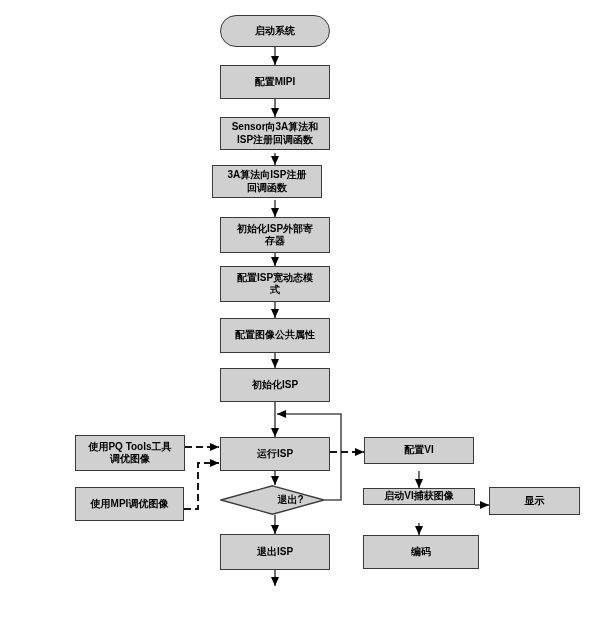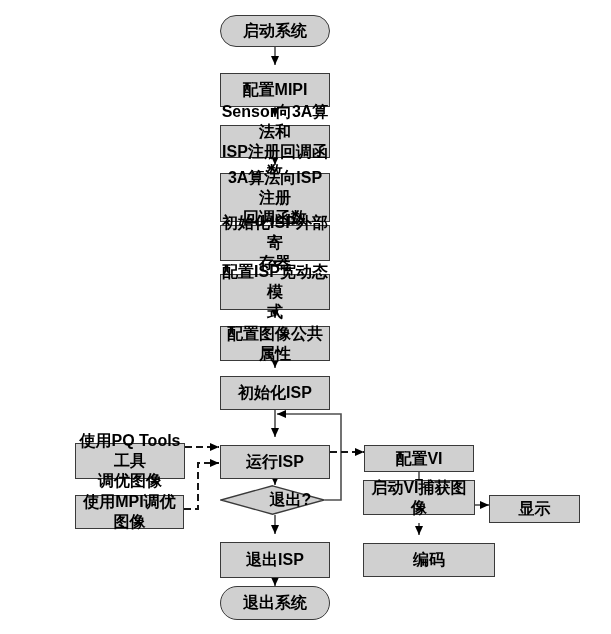--- a/index.html
+++ b/index.html
@@ -21,26 +21,25 @@
   .edges{position:absolute;left:0;top:0;pointer-events:none;}
   .edge-solid{fill:none;stroke:var(--line);stroke-width:1.6;}
   .edge-dashed{fill:none;stroke:var(--dash);stroke-width:2;stroke-dasharray:7 4;}
   #arrowhead path{fill:var(--arrow);}
   .node{
     position:absolute;
     box-sizing:border-box;
     display:flex;align-items:center;justify-content:center;
     text-align:center;
     white-space:pre-line;
-    font-weight:bold;font-size:16px;line-height:1.25;color:#000;
+    font-weight:bold;font-size:10px;line-height:1.25;color:#000;
   }
   .rect{
     background:var(--node-fill);
     border:1.4px solid var(--node-border);
-    margin-top:8px;
   }
   .terminator{
     background:var(--node-fill);
     border:1.4px solid var(--node-border);
     border-radius:17px;
   }
   .diamond{background:transparent;border:none;}
   .diamond svg{position:absolute;inset:0;width:100%;height:100%;}
   .diamond polygon{fill:var(--node-fill);stroke:var(--node-border);stroke-width:1.4;}
   .diamond span{position:relative;z-index:1;margin-left:36px;}
@@ -76,21 +75,21 @@
     <path class="edge-solid" d="M419 523 V535" marker-end="url(#arrowhead)"></path>
   </svg>
 
   <div class="node terminator" style="left:220px;top:15px;width:110px;height:32px">启动系统</div>
 
   <div class="node rect" style="left:220px;top:65px;width:110px;height:34px">配置MIPI</div>
 
   <div class="node rect" style="left:220px;top:117px;width:110px;height:33px">Sensor向3A算法和
 ISP注册回调函数</div>
 
-  <div class="node rect" style="left:220px;top:165px;width:110px;height:49px">3A算法向ISP注册
+  <div class="node rect" style="left:212px;top:165px;width:110px;height:33px">3A算法向ISP注册
 回调函数</div>
 
   <div class="node rect" style="left:220px;top:266px;width:110px;height:36px">配置ISP宽动态模
 式</div>
 
   <div class="node rect" style="left:220px;top:217px;width:110px;height:36px">初始化ISP外部寄
 存器</div>
 
   <div class="node rect" style="left:220px;top:318px;width:110px;height:35px">配置图像公共属性</div>
 
@@ -100,28 +99,27 @@
 
   <div class="node diamond" style="left:220px;top:485px;width:105px;height:30px">
     <svg viewBox="0 0 105 30" preserveAspectRatio="none">
       <polygon points="52.5,0.8 104.2,15 52.5,29.2 0.8,15"></polygon>
     </svg>
     <span>退出?</span>
   </div>
 
   <div class="node rect" style="left:220px;top:534px;width:110px;height:36px">退出ISP</div>
 
-  <div class="node terminator" style="left:220px;top:586px;width:110px;height:34px">退出系统</div>
 
   <div class="node rect" style="left:75px;top:435px;width:110px;height:36px">使用PQ Tools工具
 调优图像</div>
 
   <div class="node rect" style="left:75px;top:487px;width:109px;height:34px">使用MPI调优图像</div>
 
   <div class="node rect" style="left:364px;top:437px;width:110px;height:27px">配置VI</div>
 
-  <div class="node rect" style="left:363px;top:472px;width:112px;height:35px">启动VI捕获图像</div>
+  <div class="node rect" style="left:363px;top:488px;width:112px;height:17px">启动VI捕获图像</div>
 
   <div class="node rect" style="left:489px;top:487px;width:91px;height:28px">显示</div>
 
-  <div class="node rect" style="left:363px;top:535px;width:132px;height:34px">编码</div>
+  <div class="node rect" style="left:363px;top:535px;width:116px;height:34px">编码</div>
 
 </div>
 
 </body></html>

